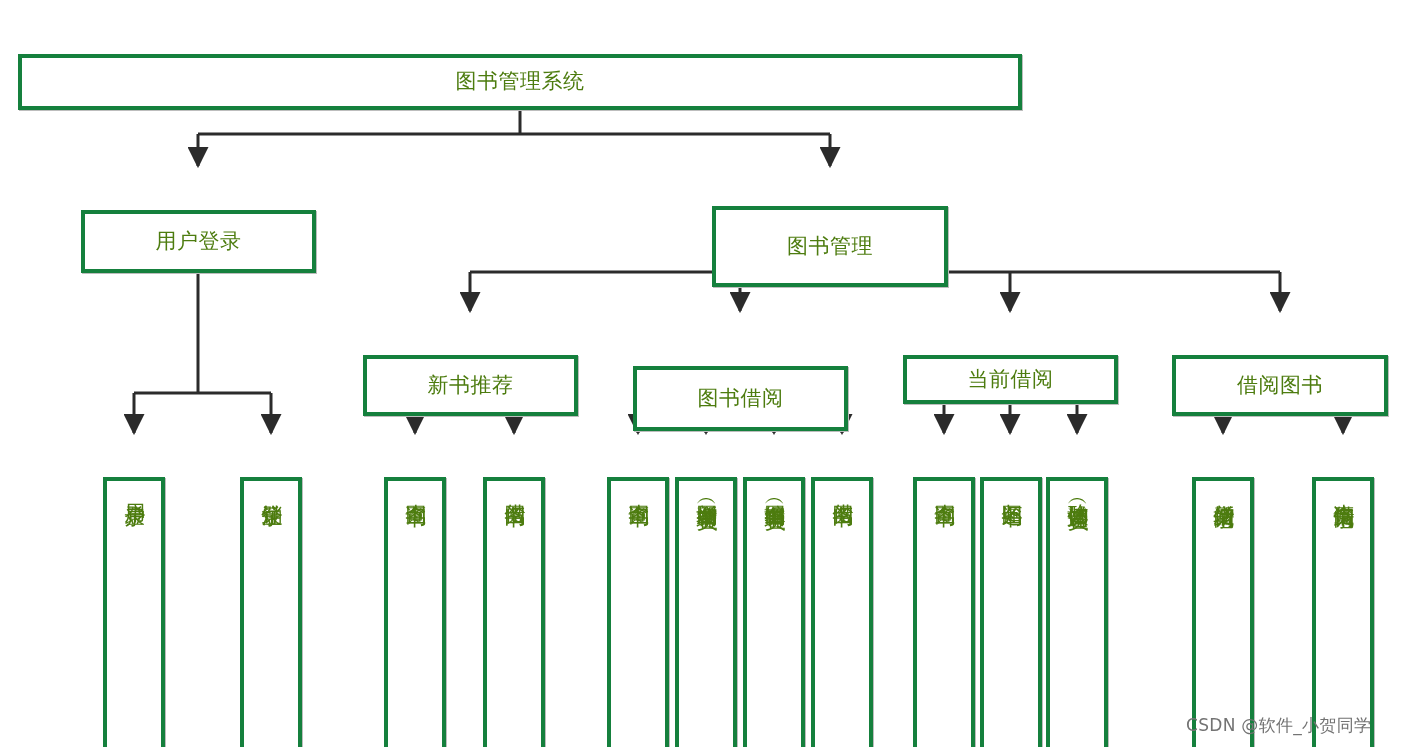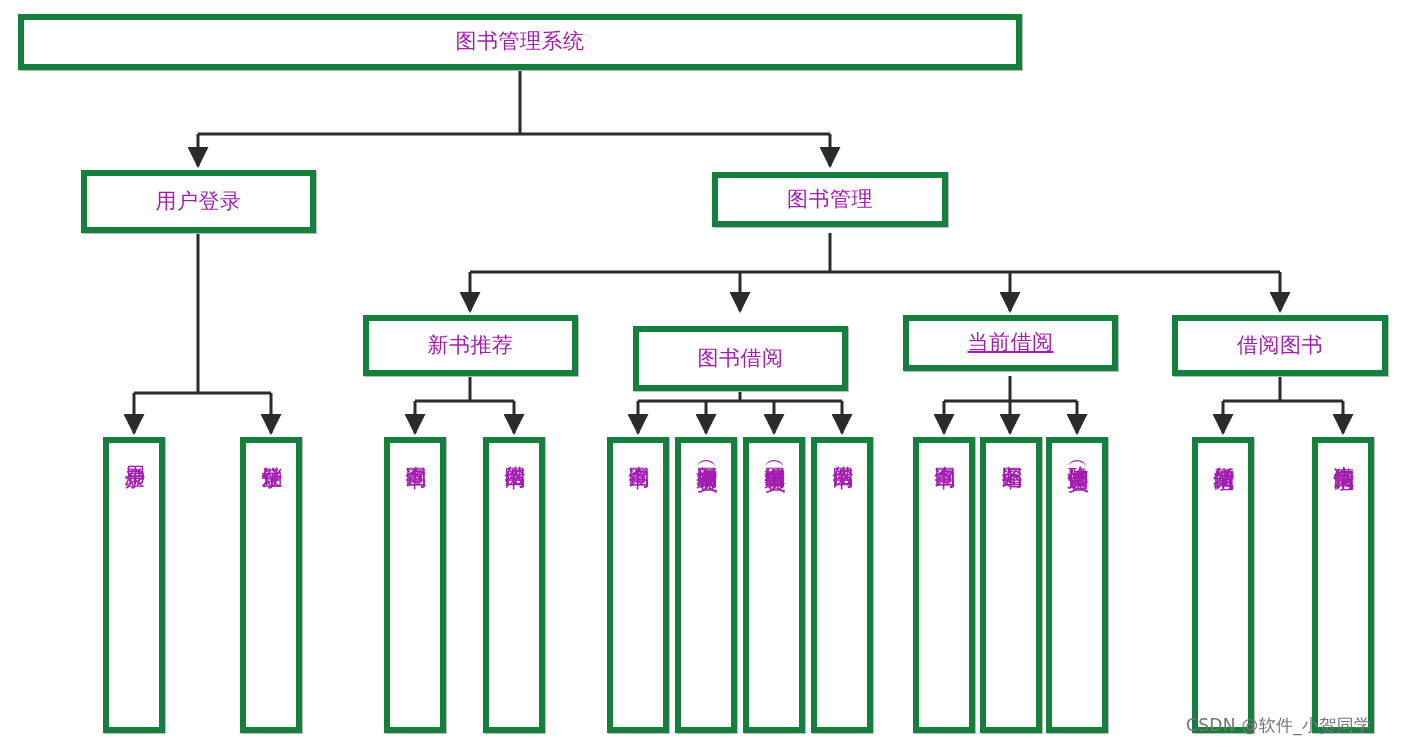--- a/index.html
+++ b/index.html
@@ -14,26 +14,27 @@
     position: relative;
     width: 1405px;
     height: 747px;
     background: #ffffff;
     overflow: hidden;
   }
   .node {
     position: absolute;
     box-sizing: border-box;
     background: #ffffff;
-    border: 6px solid #15803d;
+    border: 4px solid #15803d;
     box-shadow: 1px 1px 0 #bdbdbd;
     display: flex;
     align-items: center;
     justify-content: center;
-    color: #a21caf;
+    color: #4d7c0f;
+    margin-top: 40px;
   }
   .node-label {
     display: block;
     text-align: center;
     line-height: 1.02;
     letter-spacing: 0.5px;
   }
   .node.horizontal .node-label {
     font-size: 21px;
     writing-mode: horizontal-tb;
@@ -128,33 +129,33 @@
   </svg>
 
   <div class="node horizontal" style="left:18px; top:14px; width:1004px; height:56px;">
     <span class="node-label">图书管理系统</span>
   </div>
 
   <div class="node horizontal" style="left:81px; top:170px; width:235px; height:63px;">
     <span class="node-label">用户登录</span>
   </div>
 
-  <div class="node horizontal" style="left:712px; top:172px; width:236px; height:55px;">
+  <div class="node horizontal" style="left:712px; top:166px; width:236px; height:81px;">
     <span class="node-label">图书管理</span>
   </div>
 
   <div class="node horizontal" style="left:363px; top:315px; width:215px; height:61px;">
     <span class="node-label">新书推荐</span>
   </div>
 
   <div class="node horizontal" style="left:633px; top:326px; width:215px; height:65px;">
     <span class="node-label">图书借阅</span>
   </div>
 
-  <div class="node horizontal" style="left:903px; top:315px; width:215px; height:56px;text-decoration:underline;">
+  <div class="node horizontal" style="left:903px; top:315px; width:215px; height:49px;">
     <span class="node-label">当前借阅</span>
   </div>
 
   <div class="node horizontal" style="left:1172px; top:315px; width:216px; height:61px;">
     <span class="node-label">借阅图书</span>
   </div>
 
   <div class="node vertical" style="left:103px; top:437px; width:62px; height:296px;">
     <span class="node-label">用户登录</span>
   </div>

